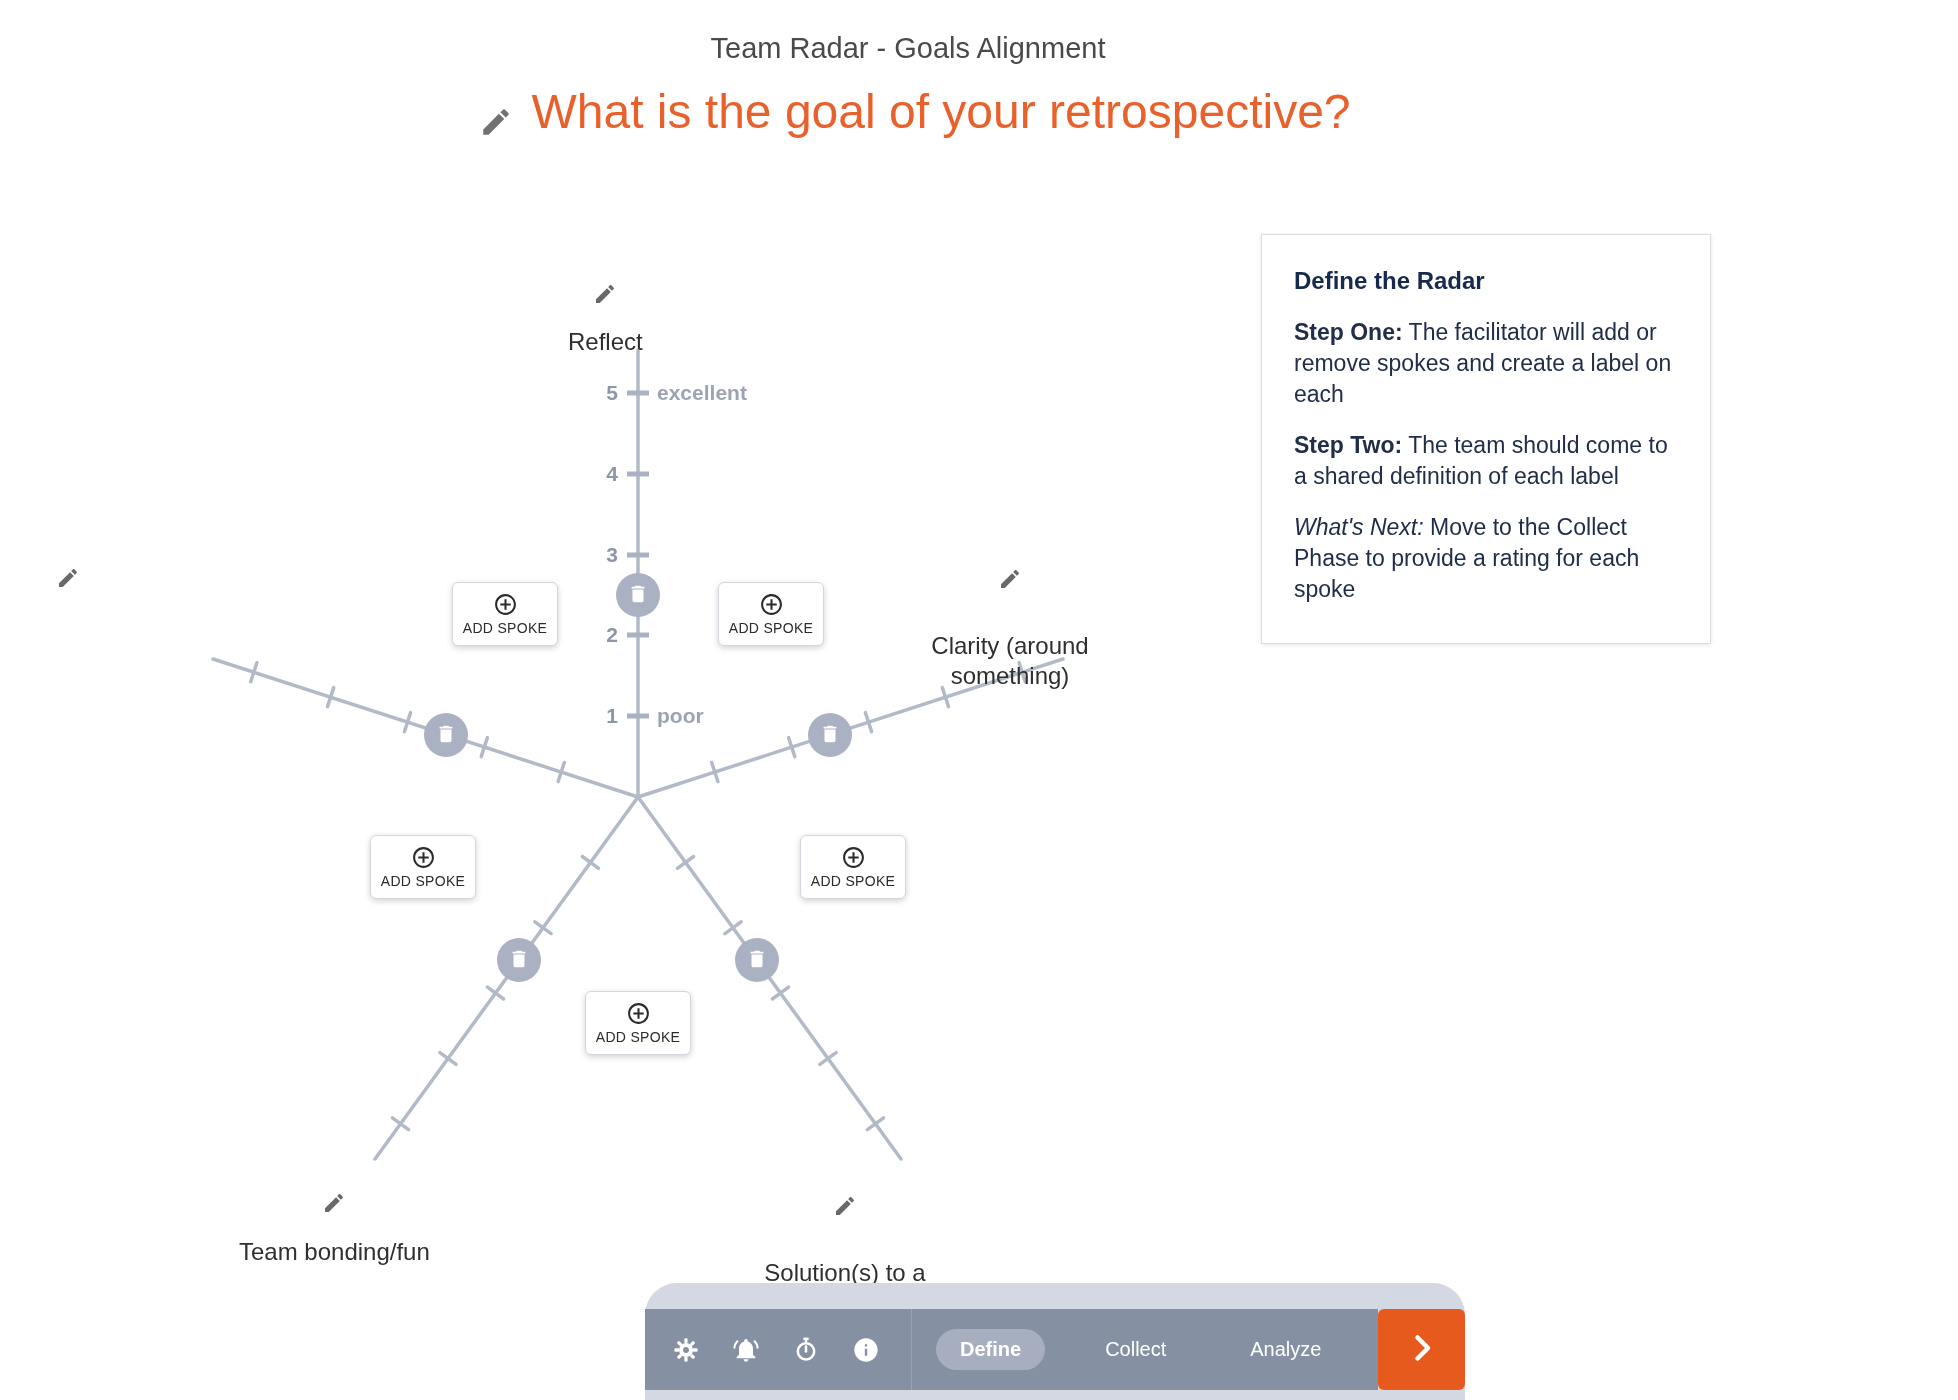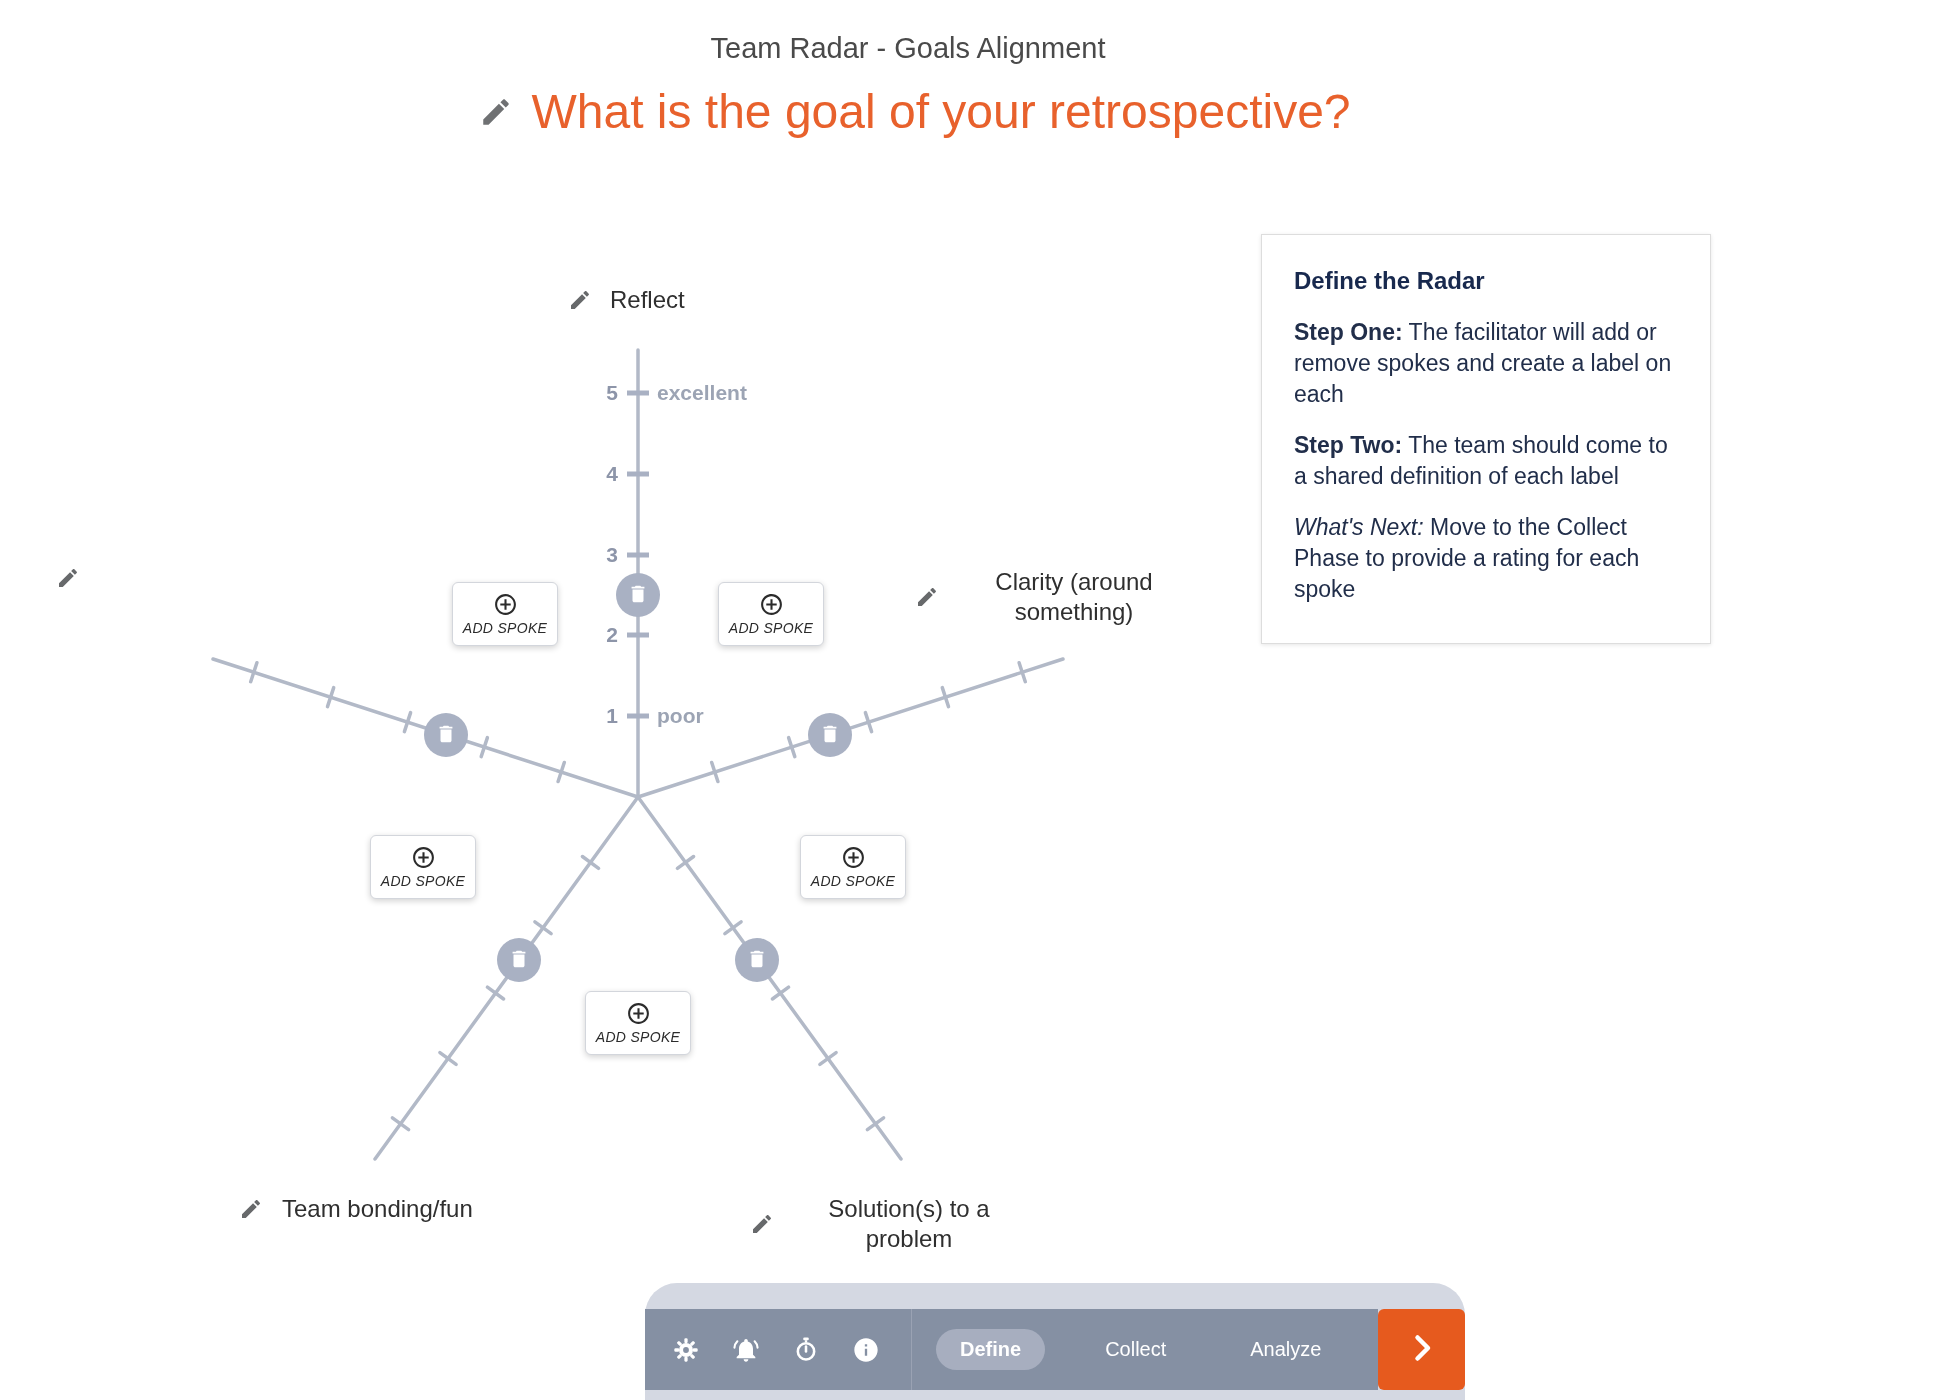--- a/index.html
+++ b/index.html
@@ -3,21 +3,21 @@
 <meta charset="utf-8">
 <style>
   html,body{margin:0;padding:0;background:#fff;}
   .page{position:relative;width:1958px;height:1400px;background:#ffffff;overflow:hidden;
         font-family:"Liberation Sans", sans-serif;color:#2f2f2f;}
 
   
   .subtitle{position:absolute;top:32px;left:0;width:1816px;text-align:center;
             font-size:29px;color:#4a4a4a;}
   .heading-row{position:absolute;top:84px;left:0;width:1830px;display:flex;
-               justify-content:center;align-items:center;gap:18px;}
+               justify-content:center;align-items:flex-end;gap:18px;}
   .heading{margin:0;font-size:48px;font-weight:400;color:#E8612C;}
   .pencil-lg{width:34px;height:34px;display:inline-flex;cursor:pointer;}
   .pencil{width:24px;height:24px;display:inline-flex;flex:0 0 auto;cursor:pointer;}
 
   
   .radar{position:absolute;left:0;top:0;pointer-events:none;}
 
   
   .scale-num{position:absolute;left:566px;width:52px;height:26px;text-align:right;
              font-size:21px;font-weight:bold;color:#8D95A9;line-height:26px;}
@@ -28,24 +28,24 @@
   .trash{position:absolute;width:44px;height:44px;border-radius:50%;background:#A9B1C3;
          border:none;display:flex;align-items:center;justify-content:center;cursor:pointer;padding:0;}
   .trash svg{width:22px;height:22px;}
 
   
   .add-spoke{position:absolute;width:106px;height:64px;background:#fff;border:1px solid #D3D6DC;
              border-radius:6px;box-shadow:0 2px 6px rgba(0,0,0,0.18);display:flex;flex-direction:column;
              align-items:center;justify-content:center;gap:3px;cursor:pointer;padding:0;
              font-family:"Liberation Sans", sans-serif;}
   .add-spoke .plus{width:25px;height:25px;display:inline-flex;}
-  .add-spoke .add-label{font-size:14px;letter-spacing:0.3px;color:#2b2b2b;font-style:italic;}
-
-  
-  .spoke-label-row{position:absolute;display:flex;align-items:center;}
+  .add-spoke .add-label{font-size:14px;letter-spacing:0.3px;color:#2b2b2b;}
+
+  
+  .spoke-label-row{position:absolute;display:flex;align-items:center;flex-direction:column;}
   .spoke-text{font-size:24px;color:#2f2f2f;line-height:30px;cursor:pointer;}
   .spoke-text.single{line-height:36px;white-space:nowrap;}
   .spoke-text.block{display:inline-block;text-align:center;}
 
   
   .info-card{position:absolute;left:1261px;top:234px;width:450px;min-height:343px;box-sizing:border-box;
              background:#fff;border:1px solid #ddd;box-shadow:0 1px 4px rgba(0,0,0,0.10);
              padding:32px 32px 26px 32px;color:#212E4A;}
   .info-card h2{margin:0 0 22px 0;font-size:24px;font-weight:bold;color:#18294E;}
   .info-card p{margin:0 0 20px 0;font-size:23px;line-height:1.35;}

